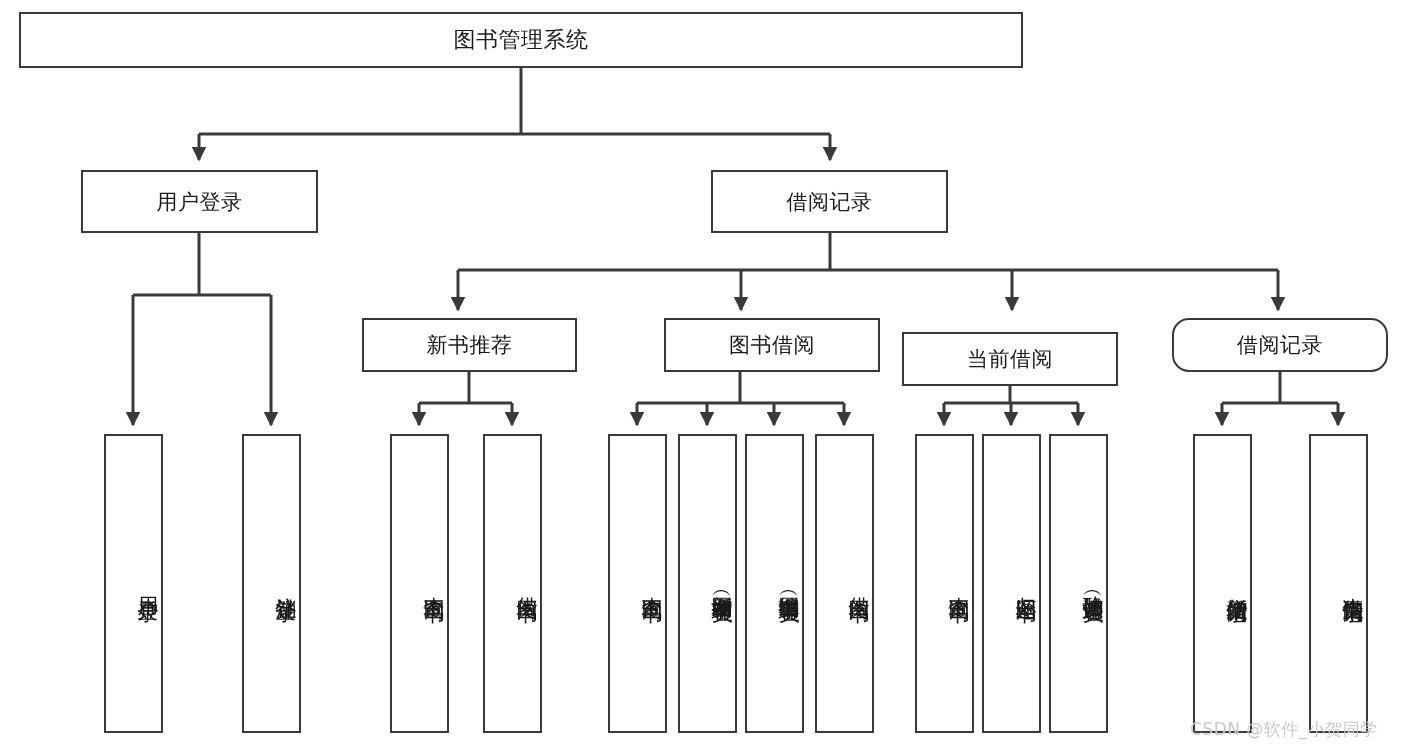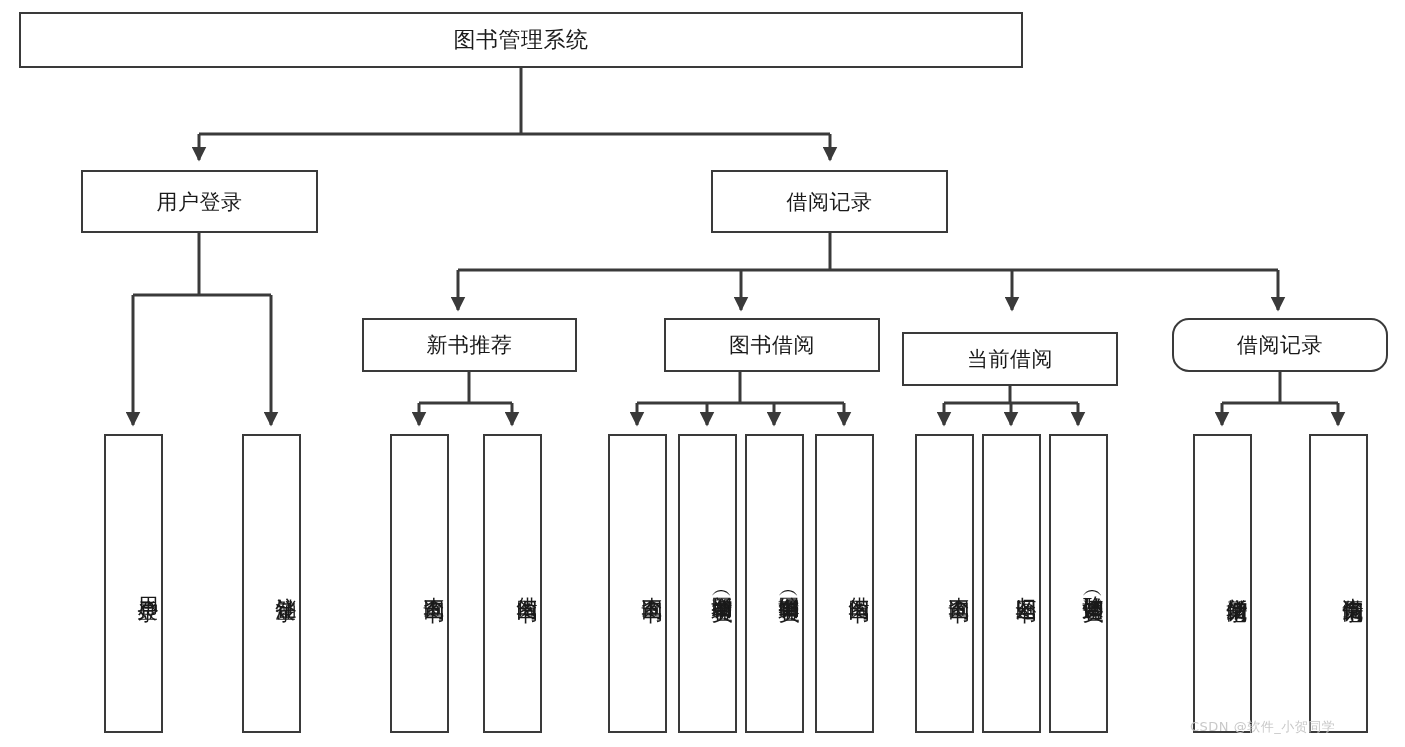--- a/index.html
+++ b/index.html
@@ -56,21 +56,21 @@
     text-orientation: upright;
     display: block;
     white-space: nowrap;
     letter-spacing: 2px;
   }
   .leaf-tall .vlabel {
     letter-spacing: 1px;
   }
   .watermark {
     position: absolute;
-    font-size: 13px;
+    font-size: 17px;
     color: #c9c9c9;
     white-space: nowrap;
     letter-spacing: 0.5px;
   }
 </style>
 </head>
 <body>
 
 <div id="canvas">
 

